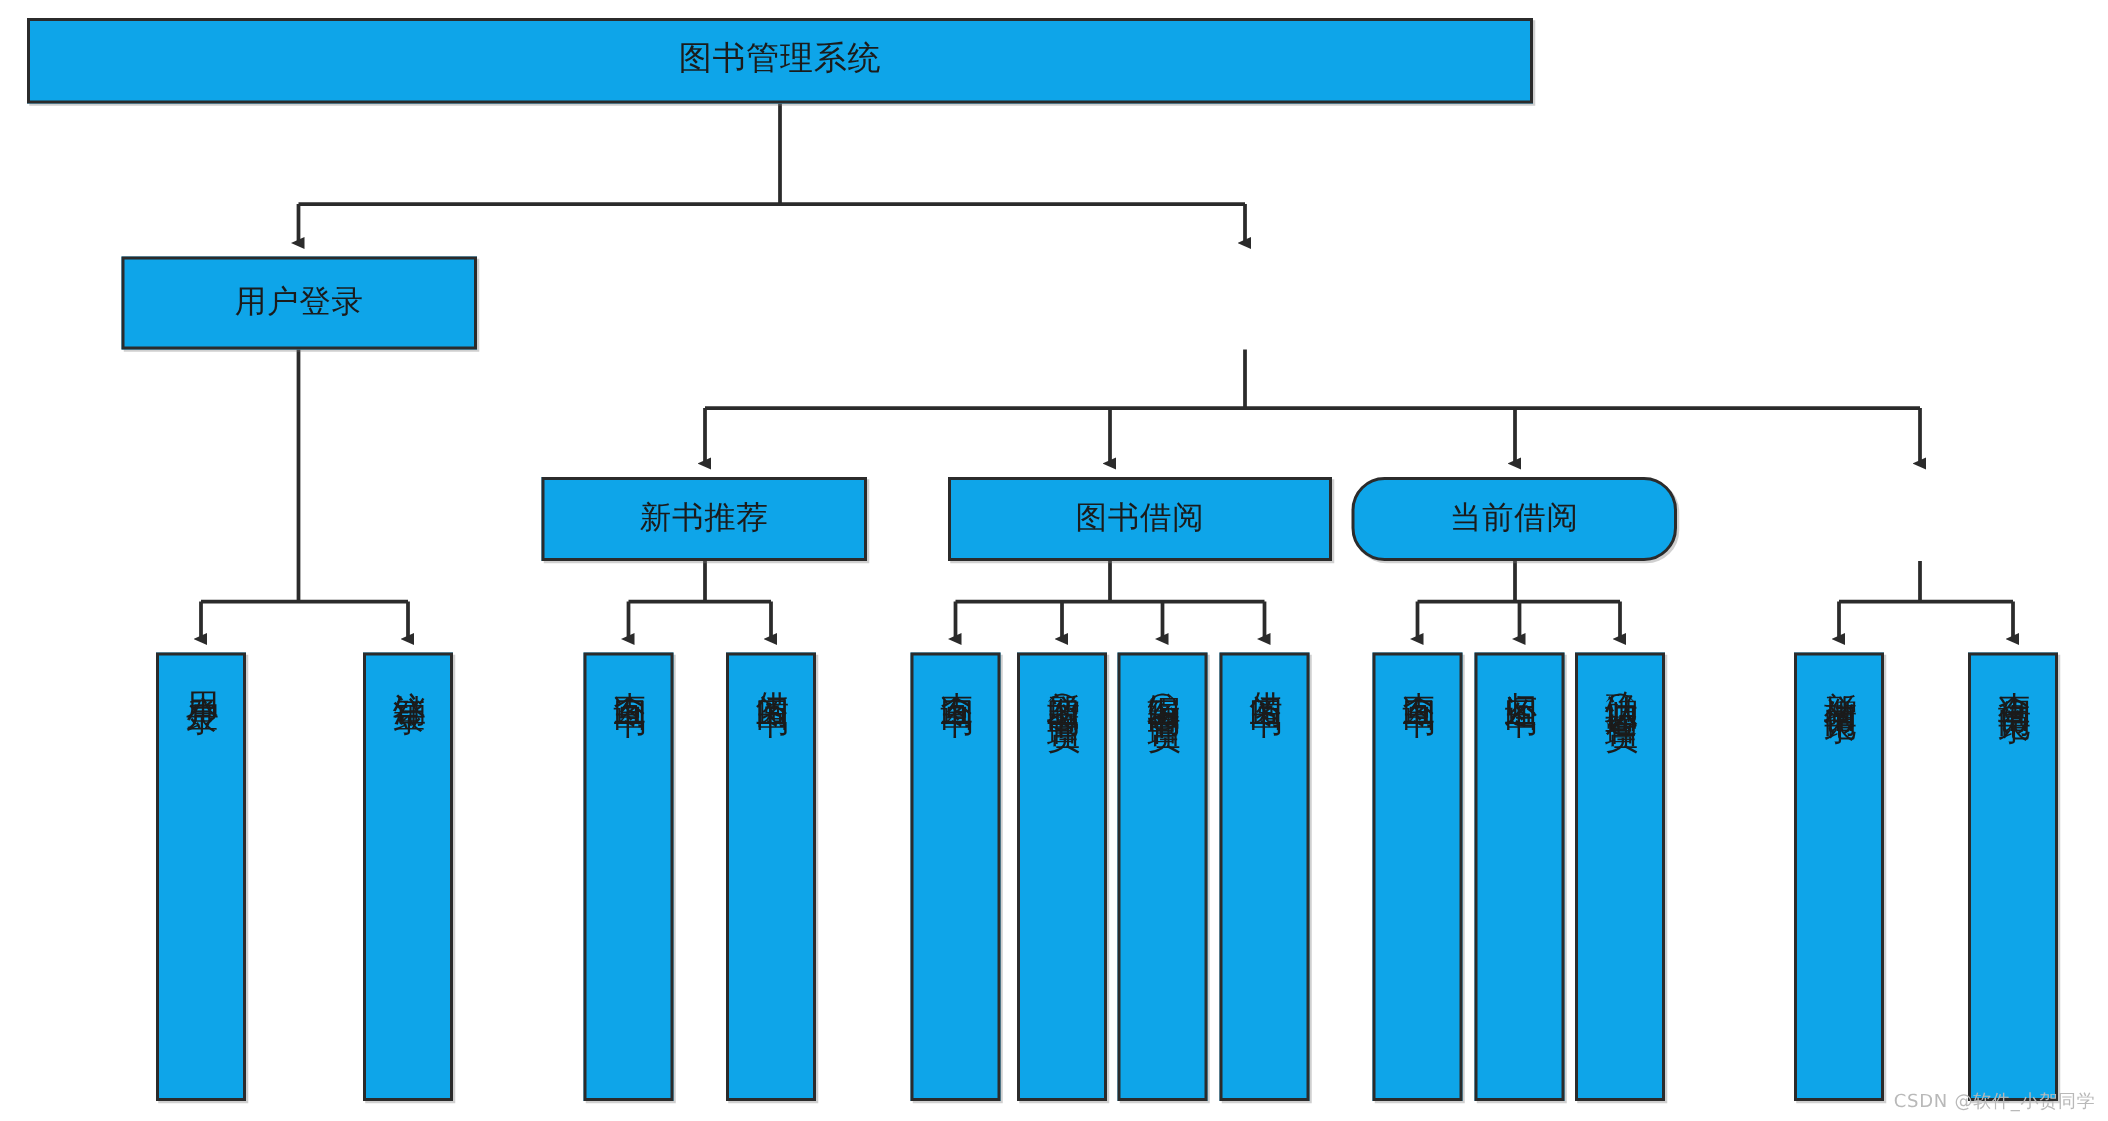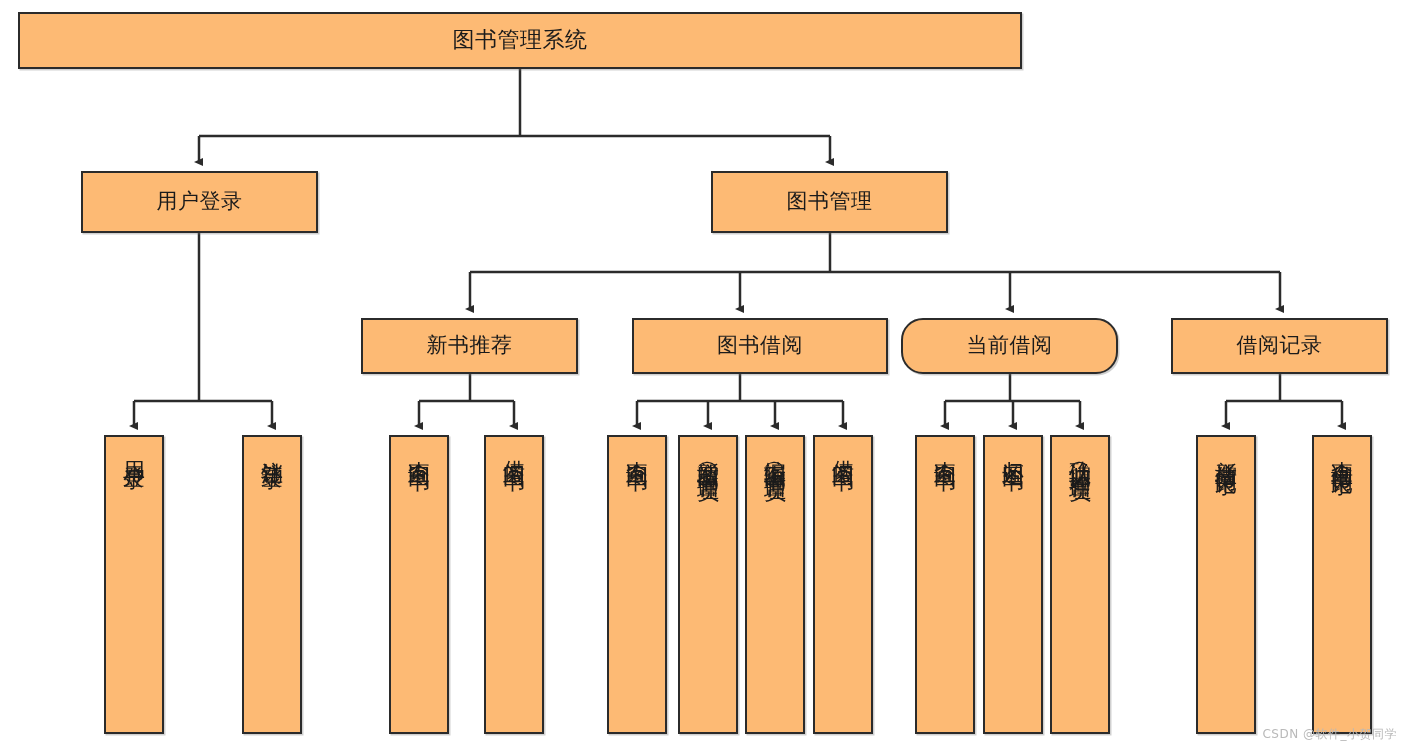--- a/index.html
+++ b/index.html
@@ -23,21 +23,21 @@
     left: 0;
     top: 0;
     width: 1405px;
     height: 747px;
     pointer-events: none;
   }
   .node {
     position: absolute;
     box-sizing: border-box;
     border: 2.5px solid #2b2b2b;
-    background: #fdba74;
+    background: #0ea5e9;
     display: flex;
     align-items: center;
     justify-content: center;
     color: #1b1b1b;
     box-shadow: 1.5px 1.5px 0 rgba(120,120,120,0.35);
   }
   .node .label {
     display: block;
     text-align: center;
     line-height: 1.12;
@@ -130,35 +130,29 @@
     </g>
   </svg>
 
   <div class="node horiz root" style="left:18px; top:12px; width:1004px; height:57px;">
     <span class="label">图书管理系统</span>
   </div>
 
   <div class="node horiz" style="left:81px; top:171px; width:237px; height:62px;">
     <span class="label">用户登录</span>
   </div>
-  <div class="node horiz" style="left:711px; top:171px; width:237px; height:62px;">
-    <span class="label">图书管理</span>
-  </div>
 
   <div class="node horiz" style="left:361px; top:318px; width:217px; height:56px;">
     <span class="label">新书推荐</span>
   </div>
   <div class="node horiz" style="left:632px; top:318px; width:256px; height:56px;">
     <span class="label">图书借阅</span>
   </div>
   <div class="node horiz" style="left:901px; top:318px; width:217px; height:56px;border-radius:22px;">
     <span class="label">当前借阅</span>
-  </div>
-  <div class="node horiz" style="left:1171px; top:318px; width:217px; height:56px;">
-    <span class="label">借阅记录</span>
   </div>
 
   <div class="node vert" style="left:104px; top:435px; width:60px; height:299px;">
     <span class="label">用户登录</span>
   </div>
   <div class="node vert" style="left:242px; top:435px; width:60px; height:299px;">
     <span class="label">注销登录</span>
   </div>
 
   <div class="node vert" style="left:389px; top:435px; width:60px; height:299px;">

